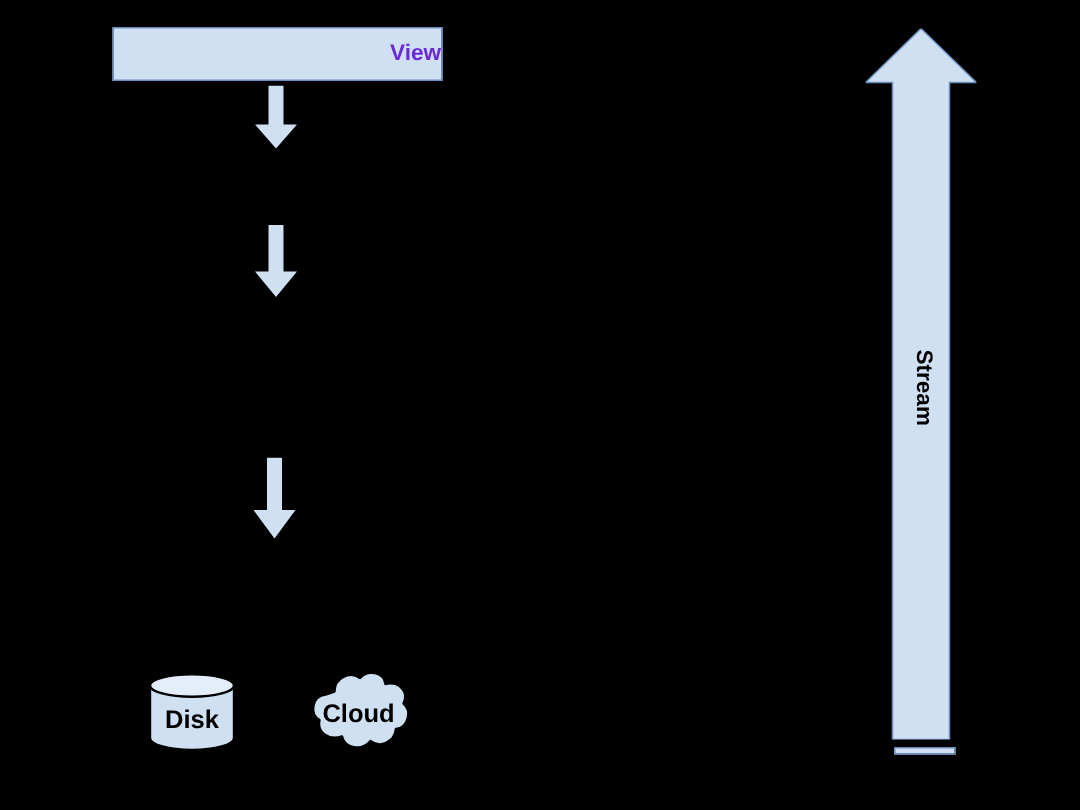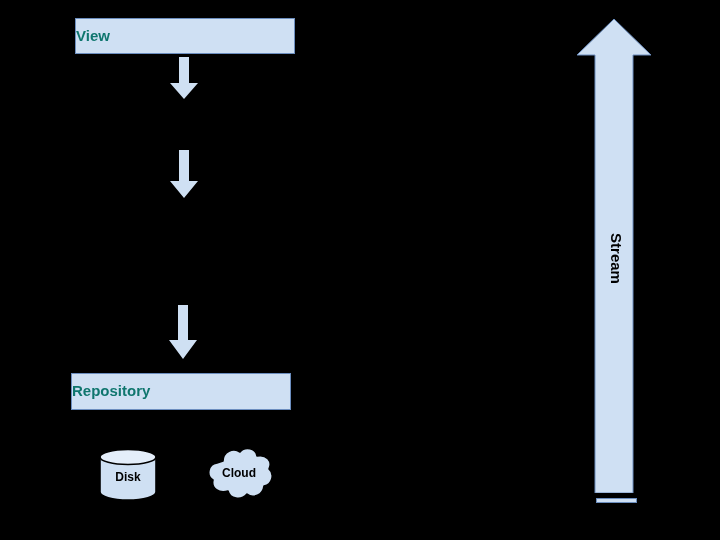--- a/index.html
+++ b/index.html
@@ -15,22 +15,22 @@
     overflow: hidden;
     font-family: "Liberation Sans", sans-serif;
   }
   .node-box {
     position: absolute;
     box-sizing: border-box;
     background: #cfe0f3;
     border: 1px solid #6c8ebf;
     display: flex;
     align-items: center;
-    justify-content: flex-start;
-    color: #0f766e;
+    justify-content: flex-end;
+    color: #6d28d9;
     font-weight: bold;
     font-size: 15px;
     line-height: 1.22;
     text-align: center;
     white-space: pre-line;
   }
   .flow-arrow {
     position: absolute;
   }
   .stream-arrow {
@@ -42,42 +42,39 @@
     font-weight: bold;
     font-size: 15px;
     transform: rotate(90deg);
     transform-origin: center center;
     white-space: nowrap;
   }
   .shape-label {
     position: absolute;
     color: #000000;
     font-weight: bold;
-    font-size: 12px;
+    font-size: 17px;
     text-align: center;
     white-space: nowrap;
   }
   .store-shape {
     position: absolute;
   }
 </style>
 </head>
 <body>
 
 <div id="canvas">
 
   <div class="node-box" style="left:75px; top:18px; width:220px; height:36px;">
     <span>View</span>
   </div>
 
 
 
-  <div class="node-box" style="left:71px; top:373px; width:220px; height:37px;">
-    <span>Repository</span>
-  </div>
 
   <svg class="flow-arrow" style="left:170px; top:57px;" width="28" height="42" viewBox="0 0 28 42">
     <polygon points="9,0 19,0 19,26 28,26 14,42 0,26 9,26" fill="#cfe0f3"></polygon>
   </svg>
 
   <svg class="flow-arrow" style="left:170px; top:150px;" width="28" height="48" viewBox="0 0 28 48">
     <polygon points="9,0 19,0 19,31 28,31 14,48 0,31 9,31" fill="#cfe0f3"></polygon>
   </svg>
 
   <svg class="flow-arrow" style="left:169px; top:305px;" width="28" height="54" viewBox="0 0 28 54">

